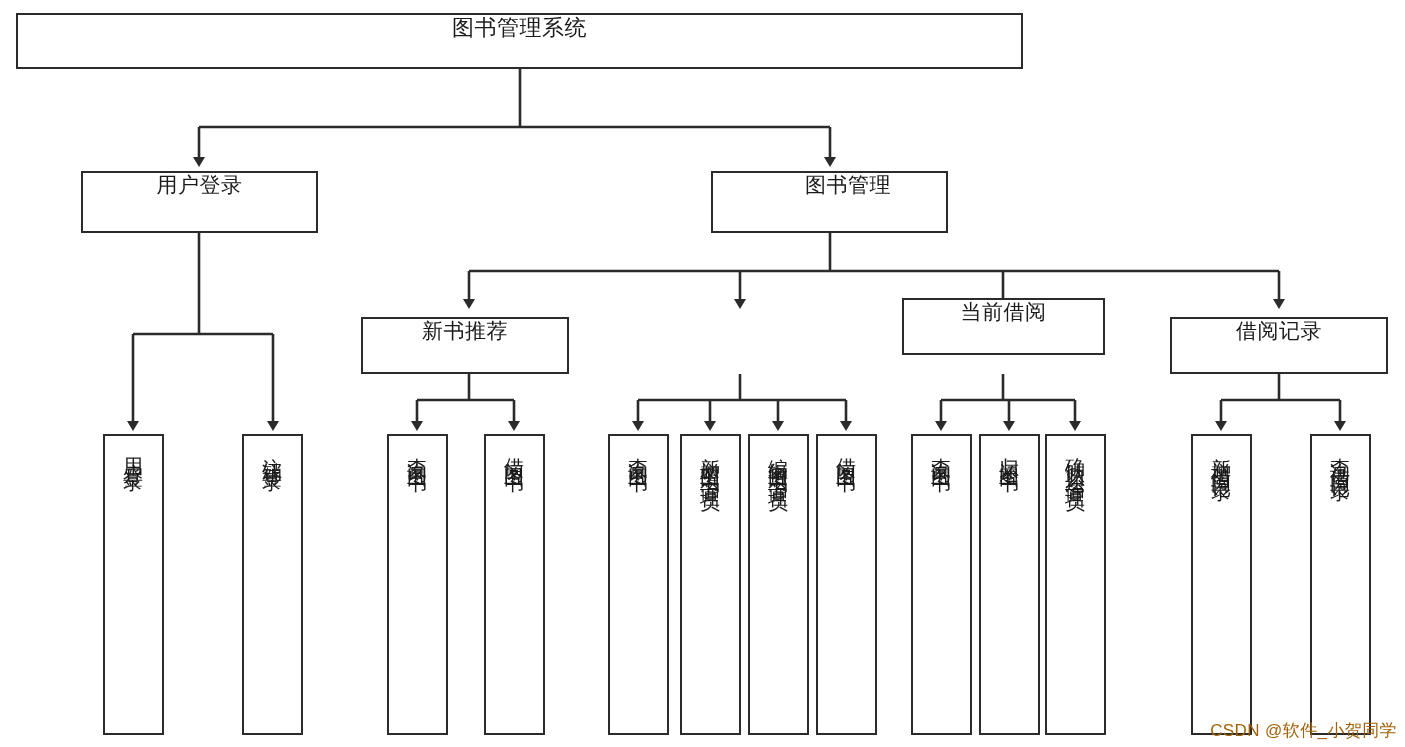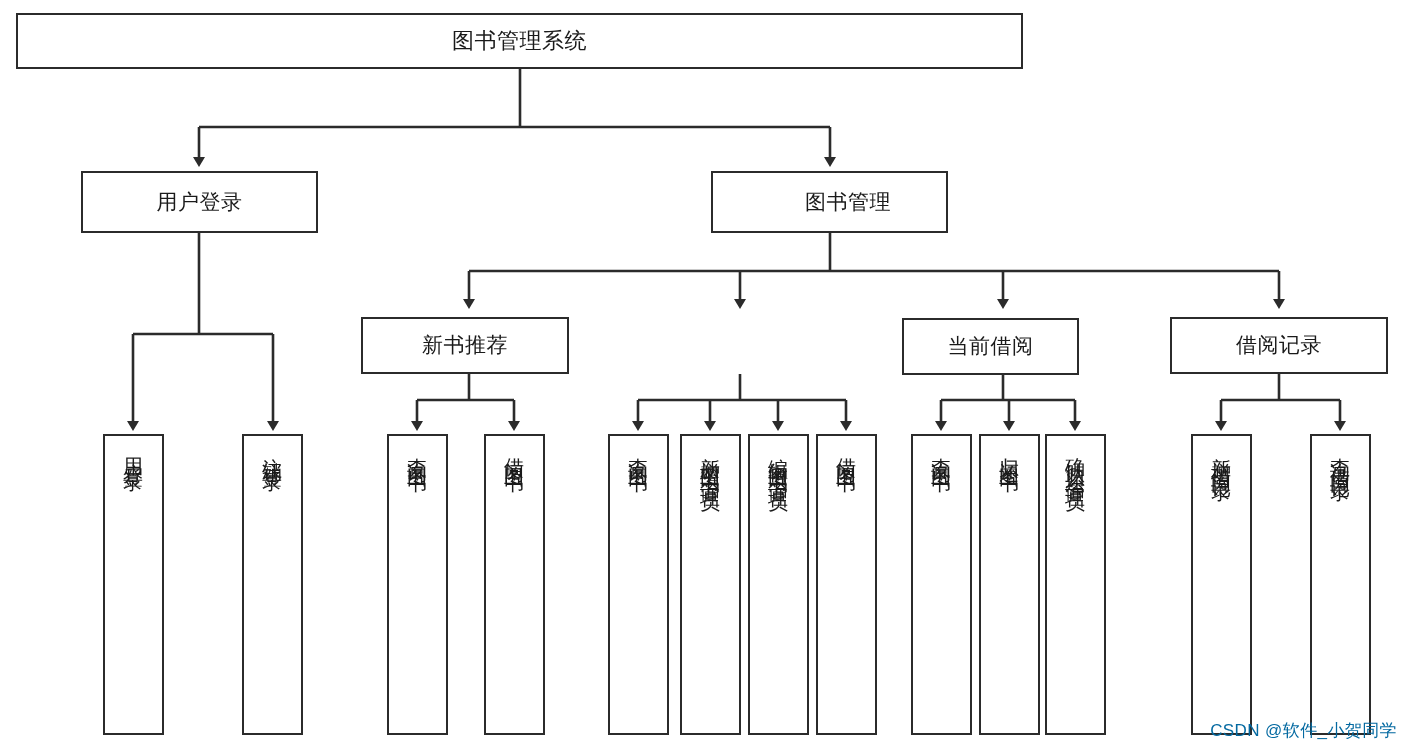--- a/index.html
+++ b/index.html
@@ -25,21 +25,20 @@
     top: 0;
     width: 1405px;
     height: 747px;
   }
   .node-box {
     position: absolute;
     box-sizing: border-box;
     border: 2px solid #2b2b2b;
     background: #ffffff;
     display: flex;
-    align-items: center;
     justify-content: center;
     overflow: hidden;
   }
   .node-label {
     color: #1a1a1a;
     font-family: "Liberation Sans", "DejaVu Sans", sans-serif;
     line-height: 1.18;
     white-space: nowrap;
     text-align: center;
   }
@@ -61,21 +60,21 @@
     font-size: 20px;
     letter-spacing: 5px;
     line-height: 1;
     white-space: pre;
   }
   #watermark {
     position: absolute;
     right: 8px;
     bottom: 5px;
     font-size: 17px;
-    color: #0369a1;
+    color: #a16207;
     font-family: "Liberation Sans", "DejaVu Sans", sans-serif;
     letter-spacing: 0.4px;
     pointer-events: none;
     user-select: none;
   }
 </style>
 </head>
 <body>
 
 <div id="diagram-root">
@@ -140,21 +139,21 @@
   <div class="node-box horizontal" style="left:81px; top:171px; width:237px; height:62px;">
     <span class="node-label">用户登录</span>
   </div>
   <div class="node-box horizontal" style="left:711px; top:171px; width:237px; height:62px;padding-left:37px;">
     <span class="node-label">图书管理</span>
   </div>
 
   <div class="node-box horizontal" style="left:361px; top:317px; width:208px; height:57px;">
     <span class="node-label">新书推荐</span>
   </div>
-  <div class="node-box horizontal" style="left:902px; top:318px; width:177px; height:57px;">
+  <div class="node-box horizontal" style="left:902px; top:298px; width:203px; height:57px;">
     <span class="node-label">当前借阅</span>
   </div>
   <div class="node-box horizontal" style="left:1170px; top:317px; width:218px; height:57px;">
     <span class="node-label">借阅记录</span>
   </div>
 
   <div class="node-box vertical" style="left:103px; top:434px; width:61px; height:301px;">
     <span class="node-label">用户登录</span>
   </div>
   <div class="node-box vertical" style="left:242px; top:434px; width:61px; height:301px;">

